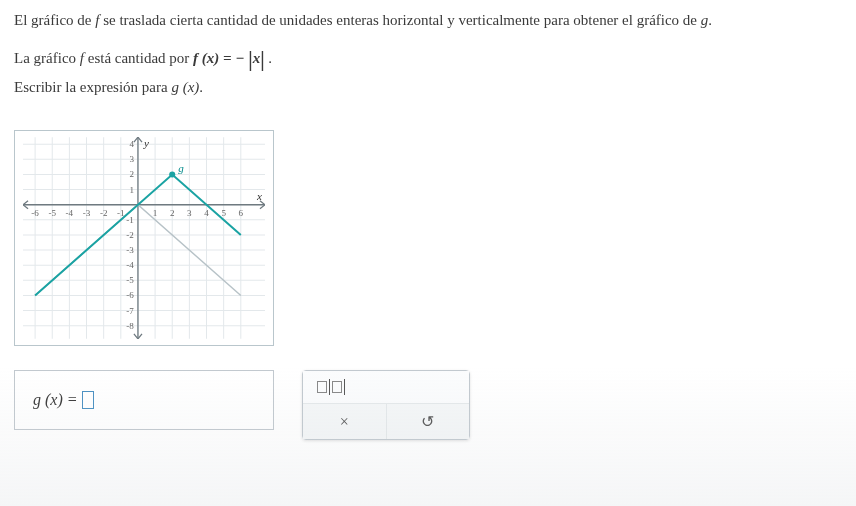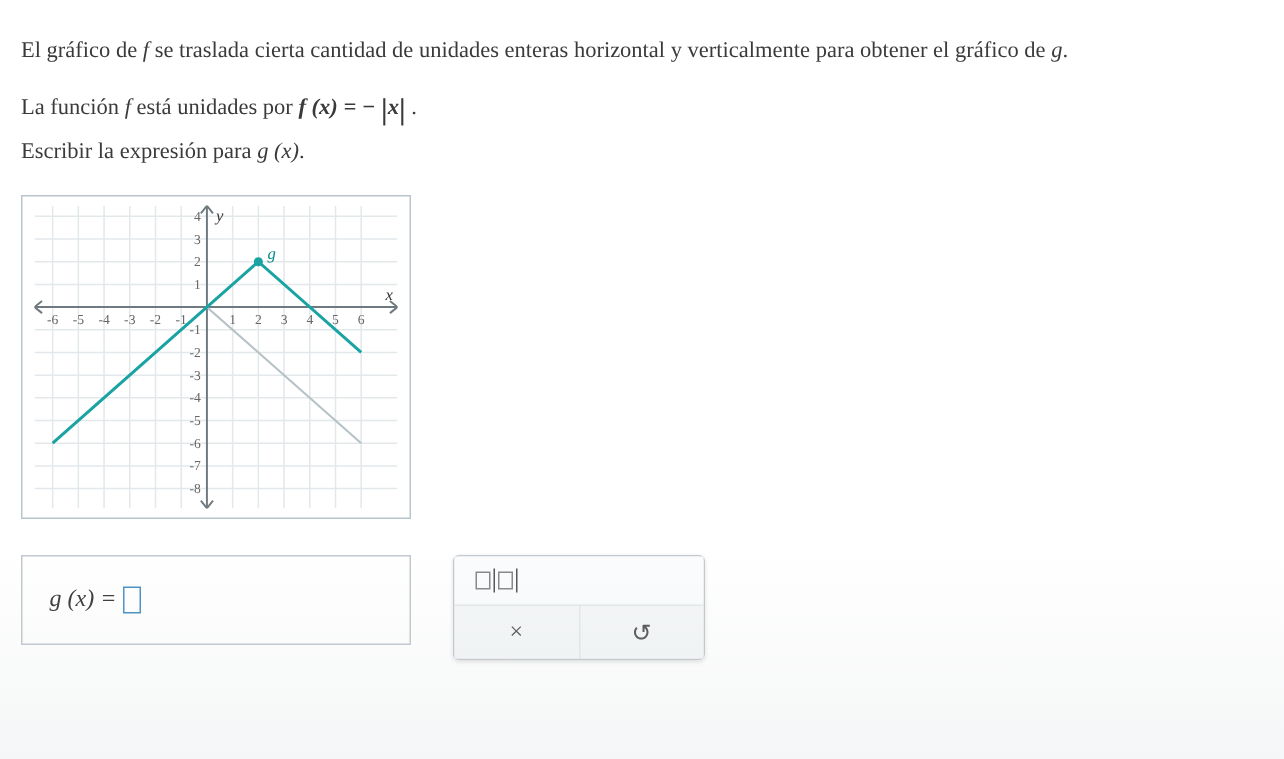--- a/index.html
+++ b/index.html
@@ -9,23 +9,23 @@
       background: #ffffff;
       font-family: "Times New Roman", serif;
       color: #3a3a3a;
       padding: 10px 14px;
       overflow: hidden;
     }
     .problem-text {
       font-size: 15px;
       line-height: 1.4;
     }
-    .line1 { margin-bottom: 14px; margin-top: 14px; }
+    .line1 { margin-bottom: 14px; }
     .line2 { margin-bottom: 4px; }
-    .line3 { margin-bottom: 18px; }
+    .line3 { margin-bottom: 32px; }
     .fvar { font-style: italic; }
     .math-inline { white-space: nowrap; font-weight: bold; }
     .content-row {
       display: flex;
       align-items: flex-start;
       gap: 28px;
     }
     .graph-box {
       width: 260px;
       height: 216px;
@@ -109,21 +109,21 @@
     }
   </style>
 </head>
 <body>
 
 <div class="problem-text line1">
   <span>El gráfico de </span><span class="fvar">f</span><span> se traslada cierta cantidad de unidades enteras horizontal y verticalmente para obtener el gráfico de </span><span class="fvar">g</span><span>.</span>
 </div>
 
 <div class="problem-text line2">
-  <span>La función </span><span class="fvar">f</span><span> está unidades por </span><span class="math-inline"><span class="fvar">f (x) = − </span><span style="font-size:20px; vertical-align:-3px;">|</span><span class="fvar">x</span><span style="font-size:20px; vertical-align:-3px;">|</span></span><span> .</span>
+  <span>La gráfico </span><span class="fvar">f</span><span> está cantidad por </span><span class="math-inline"><span class="fvar">f (x) = − </span><span style="font-size:20px; vertical-align:-3px;">|</span><span class="fvar">x</span><span style="font-size:20px; vertical-align:-3px;">|</span></span><span> .</span>
 </div>
 
 <div class="problem-text line3">
   <span>Escribir la expresión para </span><span class="fvar">g (x)</span><span>.</span>
 </div>
 
 <div class="content-row">
   <div class="graph-box">
     <svg class="graph-svg" viewBox="0 0 240 200">
 

